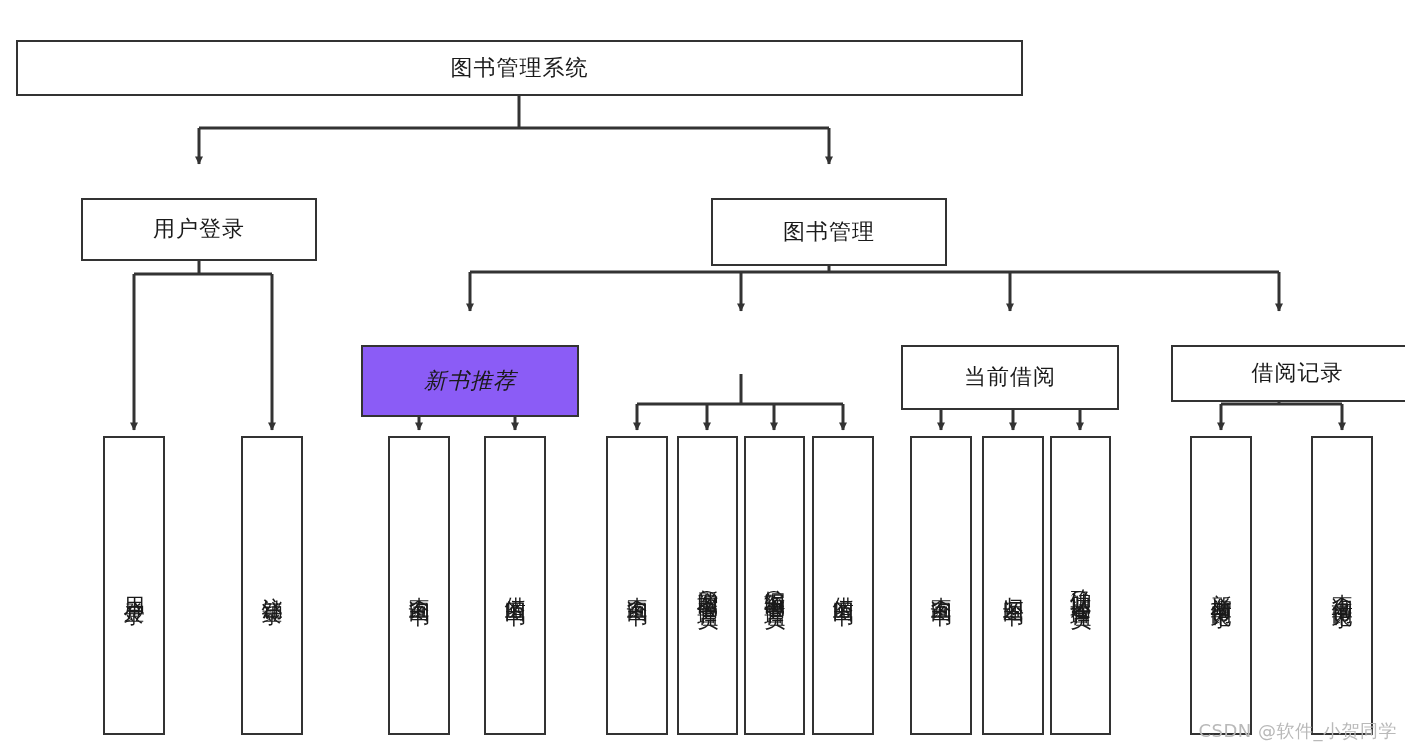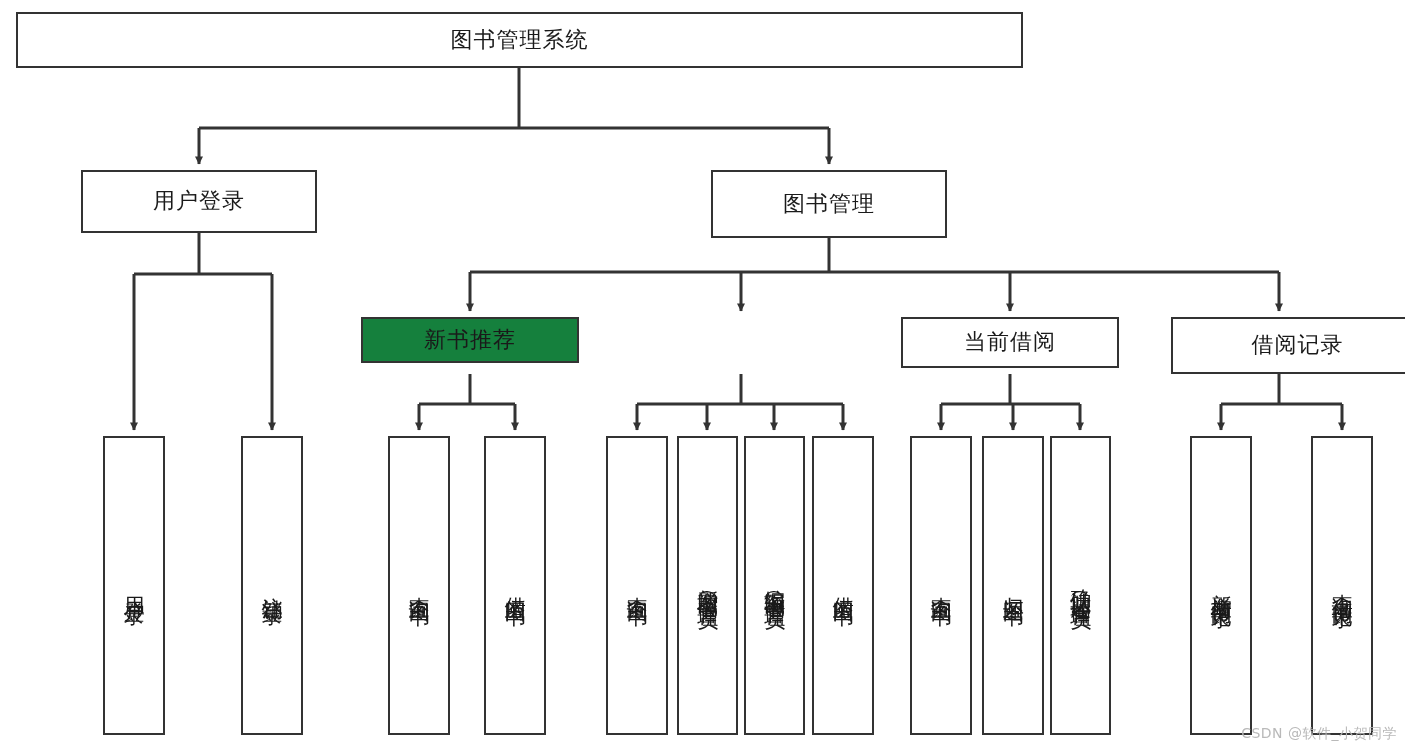--- a/index.html
+++ b/index.html
@@ -34,20 +34,21 @@
     display: flex;
     align-items: center;
     justify-content: center;
     text-align: center;
     color: #1a1a1a;
   }
   .node.horizontal {
     font-size: 22px;
     line-height: 1.2;
     letter-spacing: 1px;
+    margin-top: 28px;
   }
   .node.vertical {
     writing-mode: vertical-rl;
     text-orientation: upright;
     font-size: 21px;
     line-height: 1.25;
     letter-spacing: 3px;
     padding-top: 6px;
     padding-bottom: 6px;
   }
@@ -58,21 +59,21 @@
     max-height: 100%;
   }
   .node-label {
     display: block;
     white-space: pre-wrap;
   }
   #watermark {
     position: absolute;
     right: 8px;
     bottom: 4px;
-    font-size: 14px;
+    font-size: 18px;
     color: #b9b9b9;
     letter-spacing: 0.5px;
     white-space: nowrap;
     font-family: "DejaVu Sans", "Liberation Sans", sans-serif;
   }
 </style>
 </head>
 <body>
 
 <div id="diagram-root">
@@ -131,24 +132,24 @@
     <span class="node-label">图书管理系统</span>
   </div>
 
   <div class="node horizontal" style="left: 81px; top: 170px; width: 236px; height: 63px; border-color: rgb(51, 51, 51); color: rgb(26, 26, 26); background: rgb(255, 255, 255);">
     <span class="node-label">用户登录</span>
   </div>
   <div class="node horizontal" style="left: 711px; top: 170px; width: 236px; height: 68px; border-color: rgb(51, 51, 51); color: rgb(26, 26, 26); background: rgb(255, 255, 255);">
     <span class="node-label">图书管理</span>
   </div>
 
-  <div class="node horizontal" style="left: 361px; top: 317px; width: 218px; height: 46px; border-color: rgb(51, 51, 51); color: rgb(26, 26, 26); background: #15803d;">
+  <div class="node horizontal" style="left: 361px; top: 317px; width: 218px; height: 72px; border-color: rgb(51, 51, 51); color: rgb(26, 26, 26); background: #8b5cf6; font-style: italic;">
     <span class="node-label">新书推荐</span>
   </div>
-  <div class="node horizontal" style="left: 901px; top: 317px; width: 218px; height: 51px; border-color: rgb(51, 51, 51); color: rgb(26, 26, 26); background: rgb(255, 255, 255);">
+  <div class="node horizontal" style="left: 901px; top: 317px; width: 218px; height: 65px; border-color: rgb(51, 51, 51); color: rgb(26, 26, 26); background: rgb(255, 255, 255);">
     <span class="node-label">当前借阅</span>
   </div>
   <div class="node horizontal" style="left: 1171px; top: 317px; width: 253px; height: 57px; border-color: rgb(51, 51, 51); color: rgb(26, 26, 26); background: rgb(255, 255, 255);">
     <span class="node-label">借阅记录</span>
   </div>
 
   <div class="node vertical" style="left: 103px; top: 436px; width: 62px; height: 299px; border-color: rgb(51, 51, 51); color: rgb(26, 26, 26); background: rgb(255, 255, 255);">
     <span class="node-label">用户登录</span>
   </div>
   <div class="node vertical" style="left: 241px; top: 436px; width: 62px; height: 299px; border-color: rgb(51, 51, 51); color: rgb(26, 26, 26); background: rgb(255, 255, 255);">

